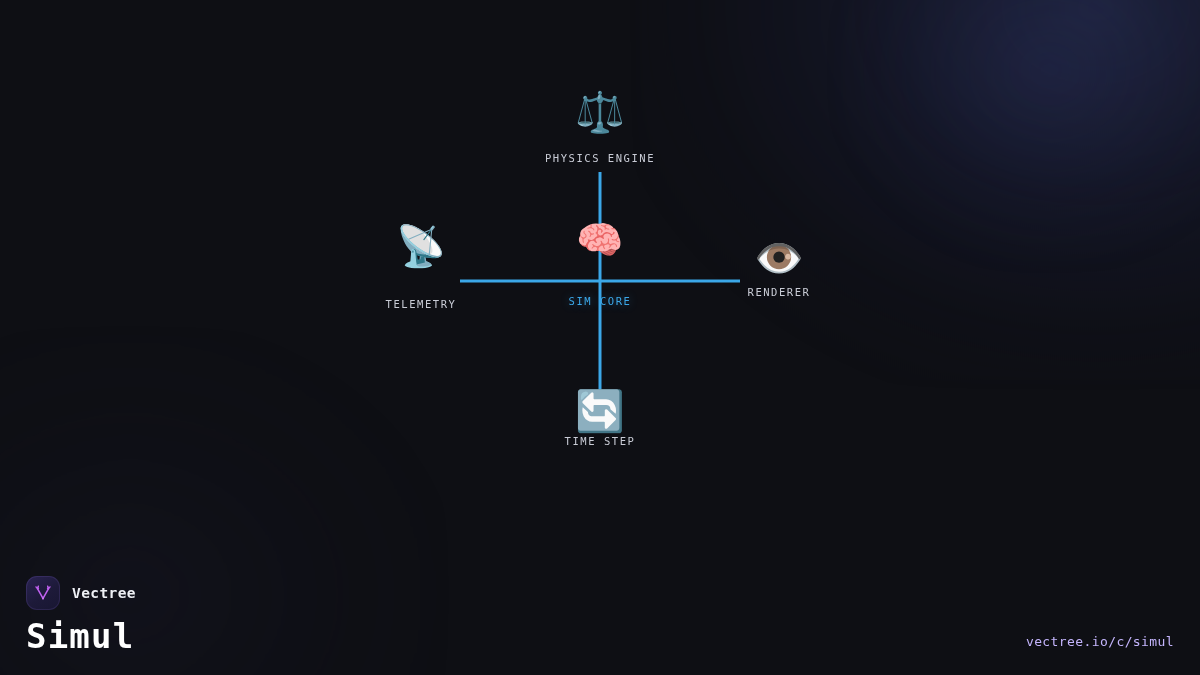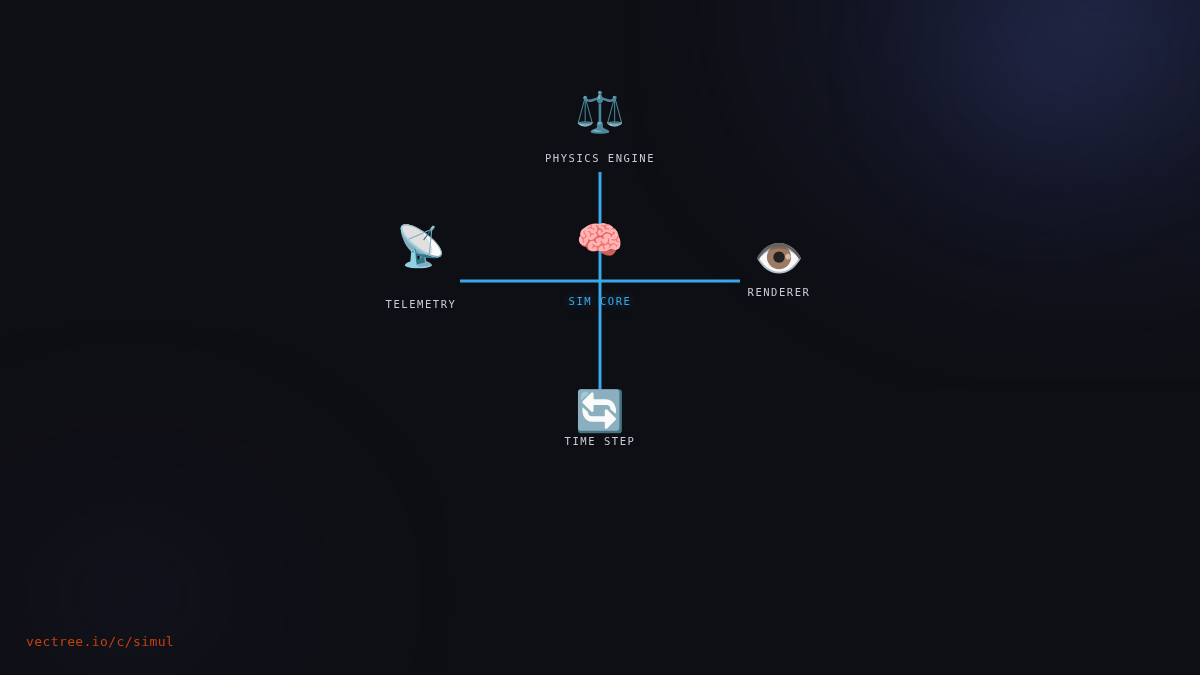--- a/index.html
+++ b/index.html
@@ -143,21 +143,21 @@
     font-family:"DejaVu Sans Mono","Liberation Mono",monospace;
     font-size:34px;
     font-weight:bold;
     color:#ffffff;
     letter-spacing:1.2px;
     line-height:1.05;
   }
   .footer-url {
     font-family:"DejaVu Sans Mono","Liberation Mono",monospace;
     font-size:13px;
-    color:#c2410c;
+    color:#c4b5fd;
     letter-spacing:0.4px;
     padding-bottom:6px;
     margin-top:42px;
   }
 </style>
 </head>
 <body>
 
 <div class="bg-glow-tr"></div>
 <div class="bg-glow-tr2"></div>
@@ -194,16 +194,34 @@
 
   <div class="node satellite n-bottom">
     <span class="node-glyph">🔄</span>
     <span class="node-label">TIME STEP</span>
   </div>
 
 </div>
 
 <div class="footer">
 
+  <div class="brand-block">
+    <div class="brand-row">
+      <div class="brand-badge">
+        <svg width="20" height="20" viewBox="0 0 20 20" aria-hidden="true">
+          <g stroke="#c061f0" stroke-width="1.5" stroke-linecap="round" fill="none">
+            <path d="M4.2 5.1 L10 15.4 L15.8 5.1"></path>
+            <path d="M3.0 4.0 L5.4 5.6"></path>
+            <path d="M5.3 3.3 L4.5 5.9"></path>
+            <path d="M17.0 4.0 L14.6 5.6"></path>
+            <path d="M14.7 3.3 L15.5 5.9"></path>
+          </g>
+          <circle cx="10" cy="15.4" r="0.9" fill="#d07ef5"></circle>
+        </svg>
+      </div>
+      <span class="brand-name">Vectree</span>
+    </div>
+    <div class="page-title">Simul</div>
+  </div>
 
   <div class="footer-url">vectree.io/c/simul</div>
 
 </div>
 
 </body></html>

